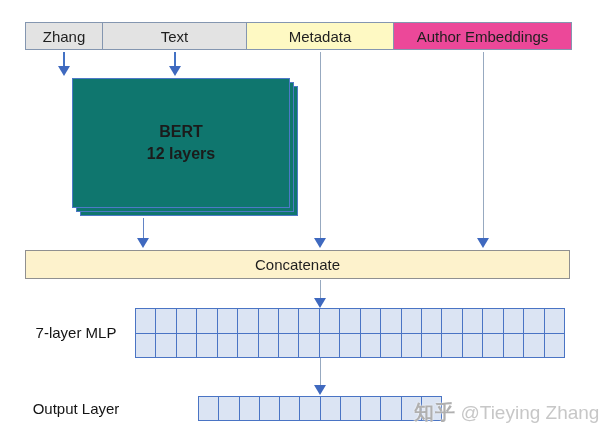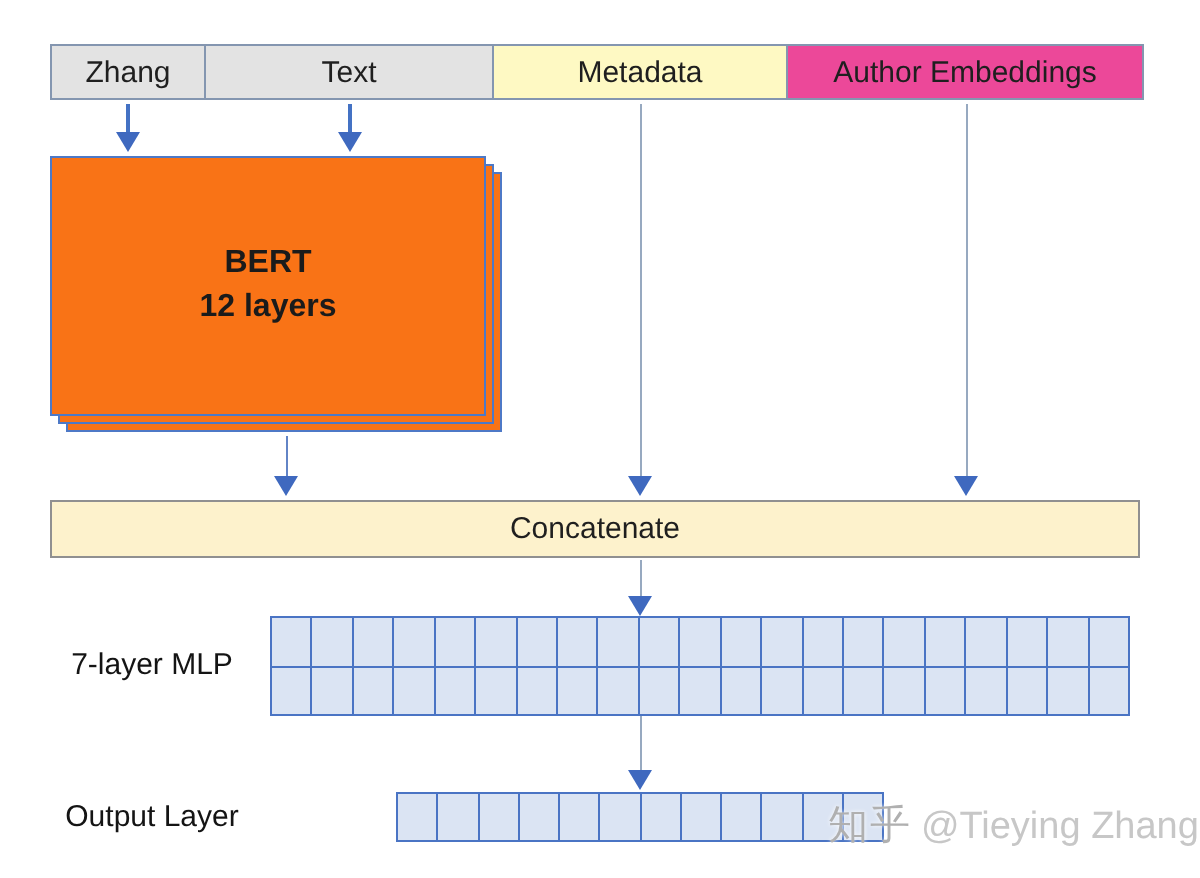--- a/index.html
+++ b/index.html
@@ -14,21 +14,21 @@
     font-size:15px;font-weight:500;color:#1f1f1f;
   }
   #title-box{left:25px;width:78px;}
   #text-box{left:102px;width:145px;}
   #metadata-box{left:246px;width:148px;}
   #author-box{left:393px;width:179px;}
 
   
   .bert-layer{
     position:absolute;width:218px;height:130px;box-sizing:border-box;
-    background:#f97316;border:1.5px solid #4d79c7;
+    background:#0f766e;border:1.5px solid #4d79c7;margin-left:47px;
   }
   #bert-back{left:33px;top:86px;z-index:1;}
   #bert-mid{left:29px;top:82px;z-index:2;}
   #bert-front{left:25px;top:78px;z-index:3;display:flex;flex-direction:column;align-items:center;justify-content:center;}
   .bert-text{font-size:16px;font-weight:bold;line-height:22px;color:#1b1b1b;text-align:center;}
 
   
   #concatenate-bar{
     position:absolute;left:25px;top:250px;width:545px;height:29px;box-sizing:border-box;
     background:#fdf2cc;border:1px solid #909090;
@@ -59,21 +59,21 @@
     position:absolute;width:0;height:0;
     border-left:6px solid transparent;border-right:6px solid transparent;
     border-top:10px solid #3f69bf;
   }
 
   
   #watermark{
     position:absolute;left:414px;top:399px;z-index:9;white-space:nowrap;
     text-shadow:0 0 2px #ffffff;
   }
-  #watermark .wm-site{font-size:20px;font-weight:normal;color:#b0b0b0;letter-spacing:1px;}
+  #watermark .wm-site{font-size:20px;font-weight:bold;color:#b0b0b0;letter-spacing:1px;}
   #watermark .wm-author{font-size:19px;color:#c7c7c7;}
 </style>
 </head>
 <body>
 
 <div class="canvas">
 
   <div class="inbox" id="title-box" style="background: rgb(227, 227, 227);">
     <span>Zhang</span>
   </div>

